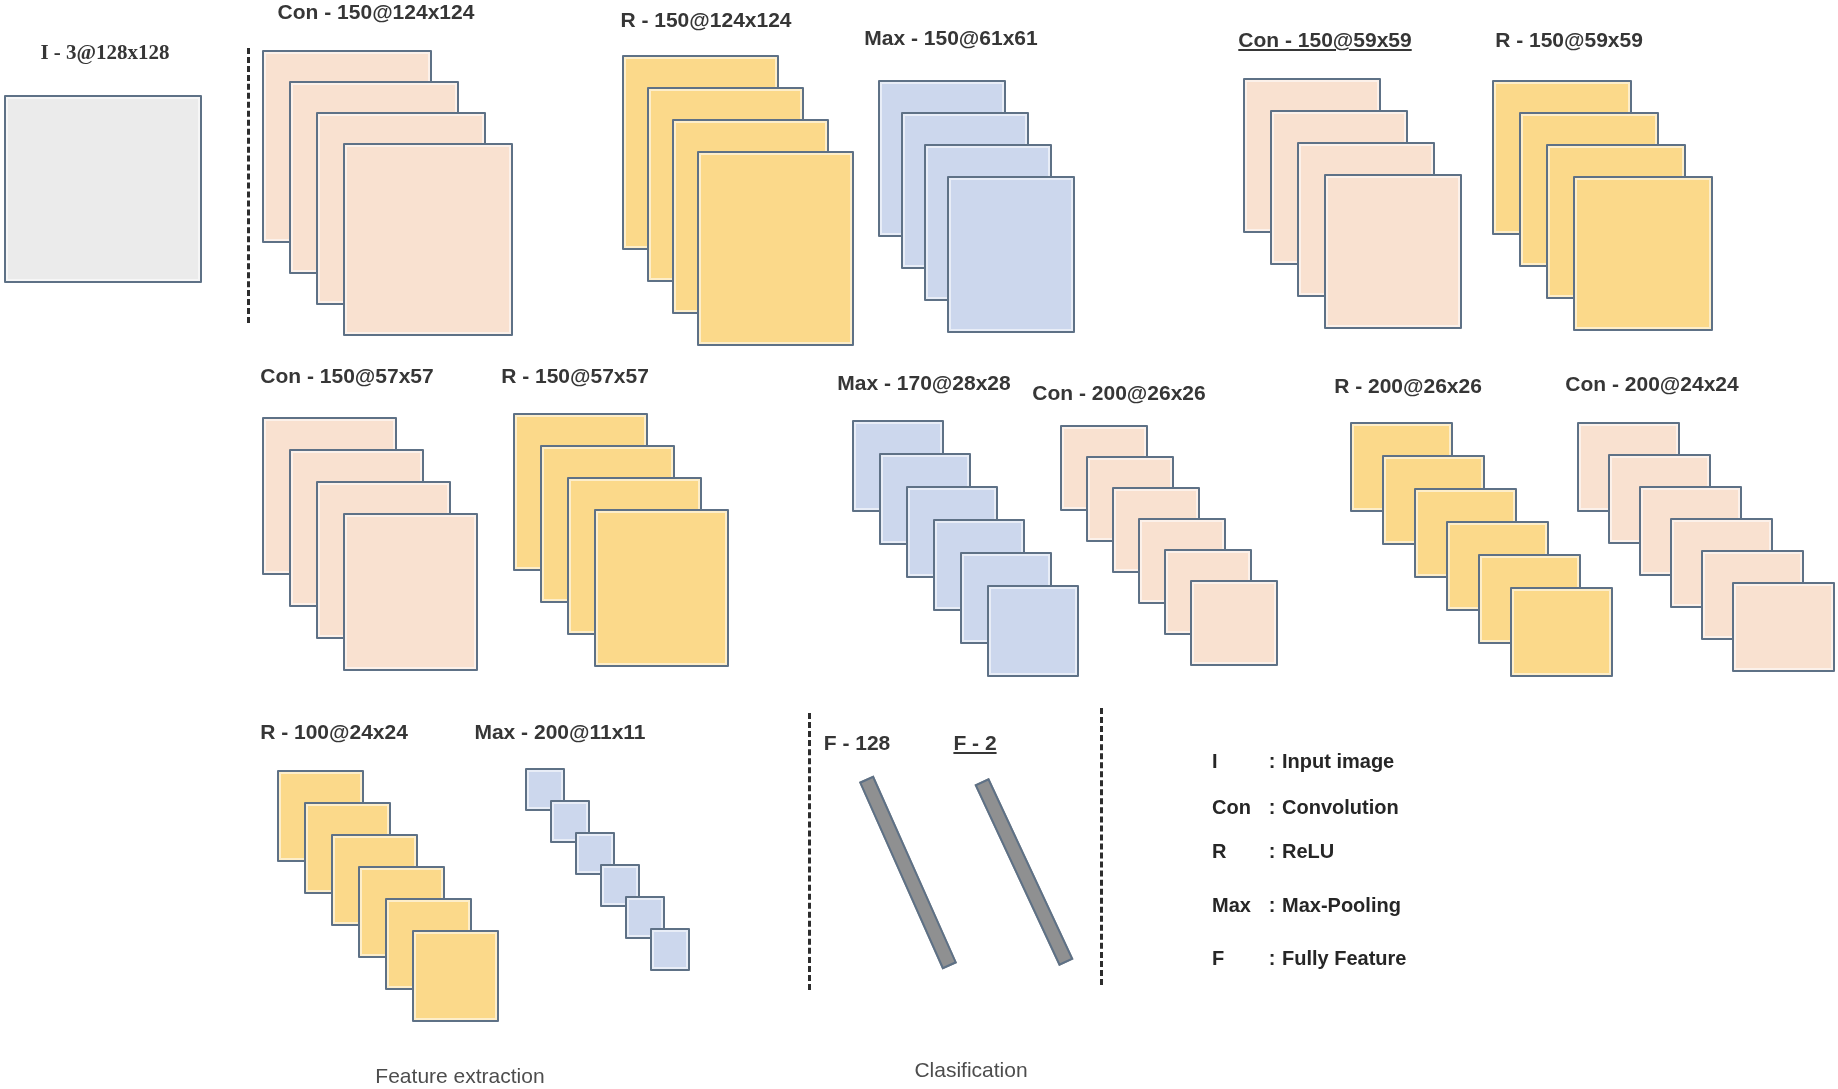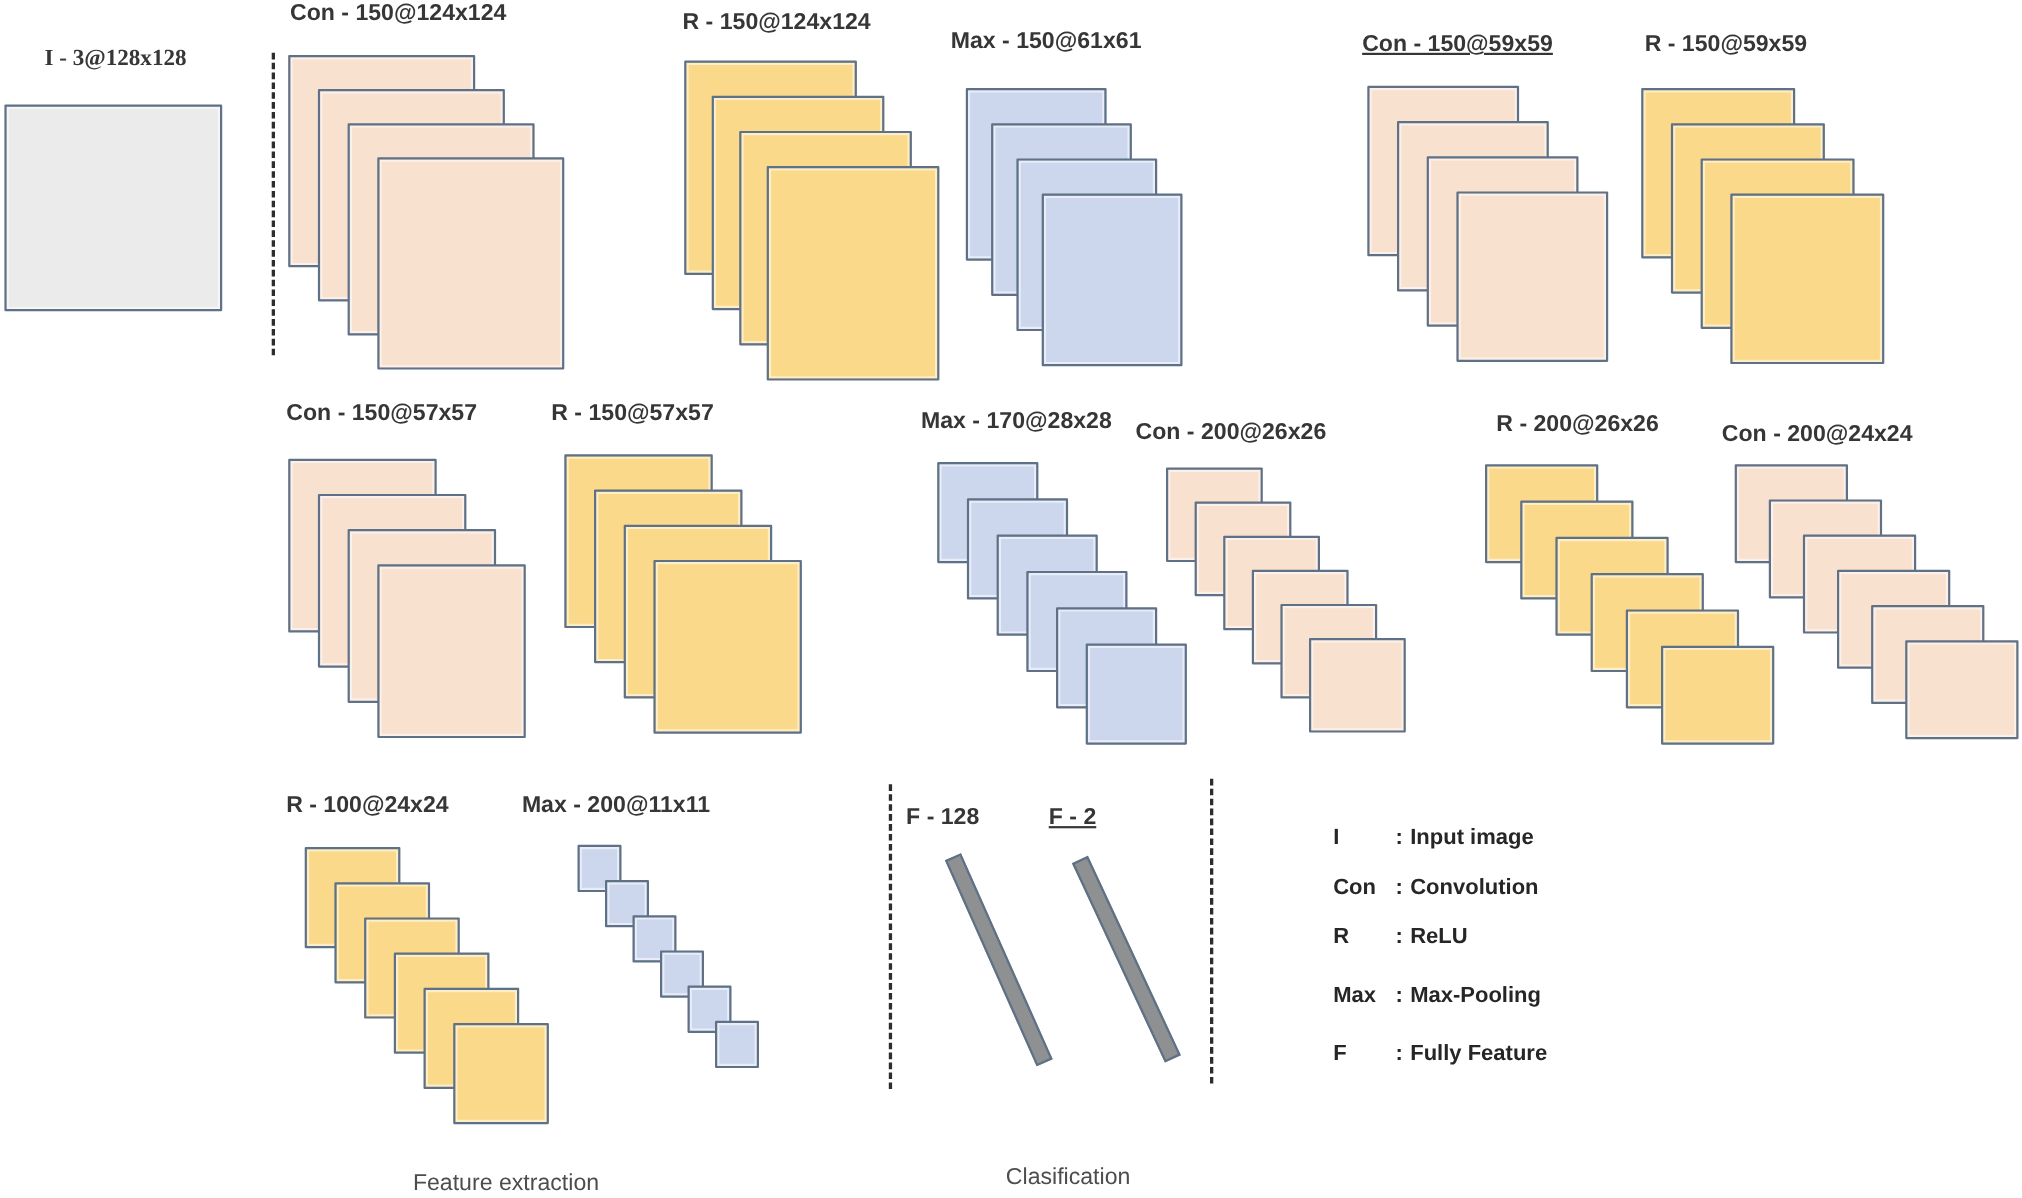--- a/index.html
+++ b/index.html
@@ -46,21 +46,21 @@
   <div class="dash" style="left:247px;top:48px;height:275px;"></div>
   <div class="dash" style="left:808px;top:713px;height:277px;"></div>
   <div class="dash" style="left:1100px;top:708px;height:277px;"></div>
 
   <div id="layers">
       <div class="layer-group">
         <div class="layer-label" style="left: 5px; top: 40px; font-family: Liberation Serif, serif;">I - 3@128x128</div>
         <div class="sq" style="left: 4px; top: 95px; width: 198px; height: 188px; background: rgb(235, 235, 235); border-color: rgb(94, 113, 134);"></div>
       </div>
       <div class="layer-group">
-        <div class="layer-label" style="left: 262px; top: 0px;">Con - 150@124x124</div>
+        <div class="layer-label" style="left: 276px; top: 0px;">Con - 150@124x124</div>
         <div class="sq" style="left: 262px; top: 50px; width: 170px; height: 193px; background: rgb(249, 225, 208); border-color: rgb(94, 113, 134); z-index: 1;"></div>
         <div class="sq" style="left: 289px; top: 81px; width: 170px; height: 193px; background: rgb(249, 225, 208); border-color: rgb(94, 113, 134); z-index: 2;"></div>
         <div class="sq" style="left: 316px; top: 112px; width: 170px; height: 193px; background: rgb(249, 225, 208); border-color: rgb(94, 113, 134); z-index: 3;"></div>
         <div class="sq" style="left: 343px; top: 143px; width: 170px; height: 193px; background: rgb(249, 225, 208); border-color: rgb(94, 113, 134); z-index: 4;"></div>
       </div>
       <div class="layer-group">
         <div class="layer-label" style="left: 606px; top: 8px;">R - 150@124x124</div>
         <div class="sq" style="left: 622px; top: 55px; width: 157px; height: 195px; background: rgb(251, 217, 138); border-color: rgb(94, 113, 134); z-index: 1;"></div>
         <div class="sq" style="left: 647px; top: 87px; width: 157px; height: 195px; background: rgb(251, 217, 138); border-color: rgb(94, 113, 134); z-index: 2;"></div>
         <div class="sq" style="left: 672px; top: 119px; width: 157px; height: 195px; background: rgb(251, 217, 138); border-color: rgb(94, 113, 134); z-index: 3;"></div>
@@ -113,30 +113,30 @@
       <div class="layer-group">
         <div class="layer-label" style="left: 1019px; top: 381px;">Con - 200@26x26</div>
         <div class="sq" style="left: 1060px; top: 425px; width: 88px; height: 86px; background: rgb(249, 225, 208); border-color: rgb(94, 113, 134); z-index: 1;"></div>
         <div class="sq" style="left: 1086px; top: 456px; width: 88px; height: 86px; background: rgb(249, 225, 208); border-color: rgb(94, 113, 134); z-index: 2;"></div>
         <div class="sq" style="left: 1112px; top: 487px; width: 88px; height: 86px; background: rgb(249, 225, 208); border-color: rgb(94, 113, 134); z-index: 3;"></div>
         <div class="sq" style="left: 1138px; top: 518px; width: 88px; height: 86px; background: rgb(249, 225, 208); border-color: rgb(94, 113, 134); z-index: 4;"></div>
         <div class="sq" style="left: 1164px; top: 549px; width: 88px; height: 86px; background: rgb(249, 225, 208); border-color: rgb(94, 113, 134); z-index: 5;"></div>
         <div class="sq" style="left: 1190px; top: 580px; width: 88px; height: 86px; background: rgb(249, 225, 208); border-color: rgb(94, 113, 134); z-index: 6;"></div>
       </div>
       <div class="layer-group">
-        <div class="layer-label" style="left: 1308px; top: 374px; text-align: right;">R - 200@26x26</div>
+        <div class="layer-label" style="left: 1308px; top: 374px;">R - 200@26x26</div>
         <div class="sq" style="left: 1350px; top: 422px; width: 103px; height: 90px; background: rgb(251, 217, 138); border-color: rgb(94, 113, 134); z-index: 1;"></div>
         <div class="sq" style="left: 1382px; top: 455px; width: 103px; height: 90px; background: rgb(251, 217, 138); border-color: rgb(94, 113, 134); z-index: 2;"></div>
         <div class="sq" style="left: 1414px; top: 488px; width: 103px; height: 90px; background: rgb(251, 217, 138); border-color: rgb(94, 113, 134); z-index: 3;"></div>
         <div class="sq" style="left: 1446px; top: 521px; width: 103px; height: 90px; background: rgb(251, 217, 138); border-color: rgb(94, 113, 134); z-index: 4;"></div>
         <div class="sq" style="left: 1478px; top: 554px; width: 103px; height: 90px; background: rgb(251, 217, 138); border-color: rgb(94, 113, 134); z-index: 5;"></div>
         <div class="sq" style="left: 1510px; top: 587px; width: 103px; height: 90px; background: rgb(251, 217, 138); border-color: rgb(94, 113, 134); z-index: 6;"></div>
       </div>
       <div class="layer-group">
-        <div class="layer-label" style="left: 1552px; top: 383px;">Con - 200@24x24</div>
+        <div class="layer-label" style="left: 1552px; top: 372px;">Con - 200@24x24</div>
         <div class="sq" style="left: 1577px; top: 422px; width: 103px; height: 90px; background: rgb(249, 225, 208); border-color: rgb(94, 113, 134); z-index: 1;"></div>
         <div class="sq" style="left: 1608px; top: 454px; width: 103px; height: 90px; background: rgb(249, 225, 208); border-color: rgb(94, 113, 134); z-index: 2;"></div>
         <div class="sq" style="left: 1639px; top: 486px; width: 103px; height: 90px; background: rgb(249, 225, 208); border-color: rgb(94, 113, 134); z-index: 3;"></div>
         <div class="sq" style="left: 1670px; top: 518px; width: 103px; height: 90px; background: rgb(249, 225, 208); border-color: rgb(94, 113, 134); z-index: 4;"></div>
         <div class="sq" style="left: 1701px; top: 550px; width: 103px; height: 90px; background: rgb(249, 225, 208); border-color: rgb(94, 113, 134); z-index: 5;"></div>
         <div class="sq" style="left: 1732px; top: 582px; width: 103px; height: 90px; background: rgb(249, 225, 208); border-color: rgb(94, 113, 134); z-index: 6;"></div>
       </div>
       <div class="layer-group">
         <div class="layer-label" style="left: 234px; top: 720px;">R - 100@24x24</div>
         <div class="sq" style="left: 277px; top: 770px; width: 87px; height: 92px; background: rgb(251, 217, 138); border-color: rgb(94, 113, 134); z-index: 1;"></div>

